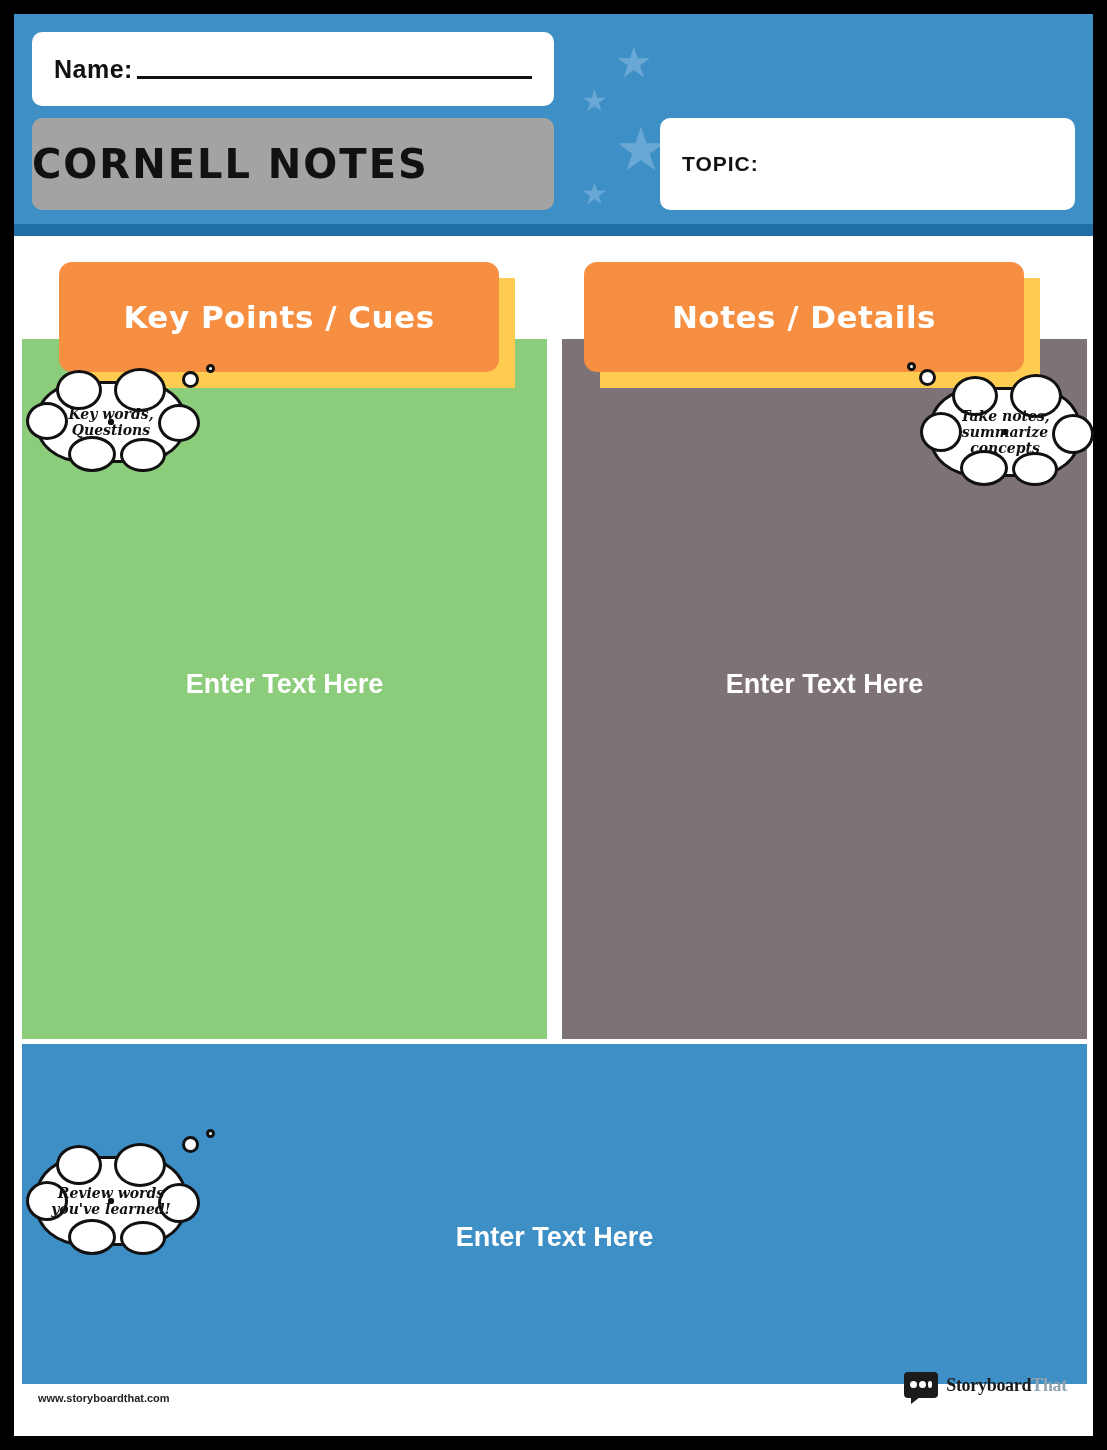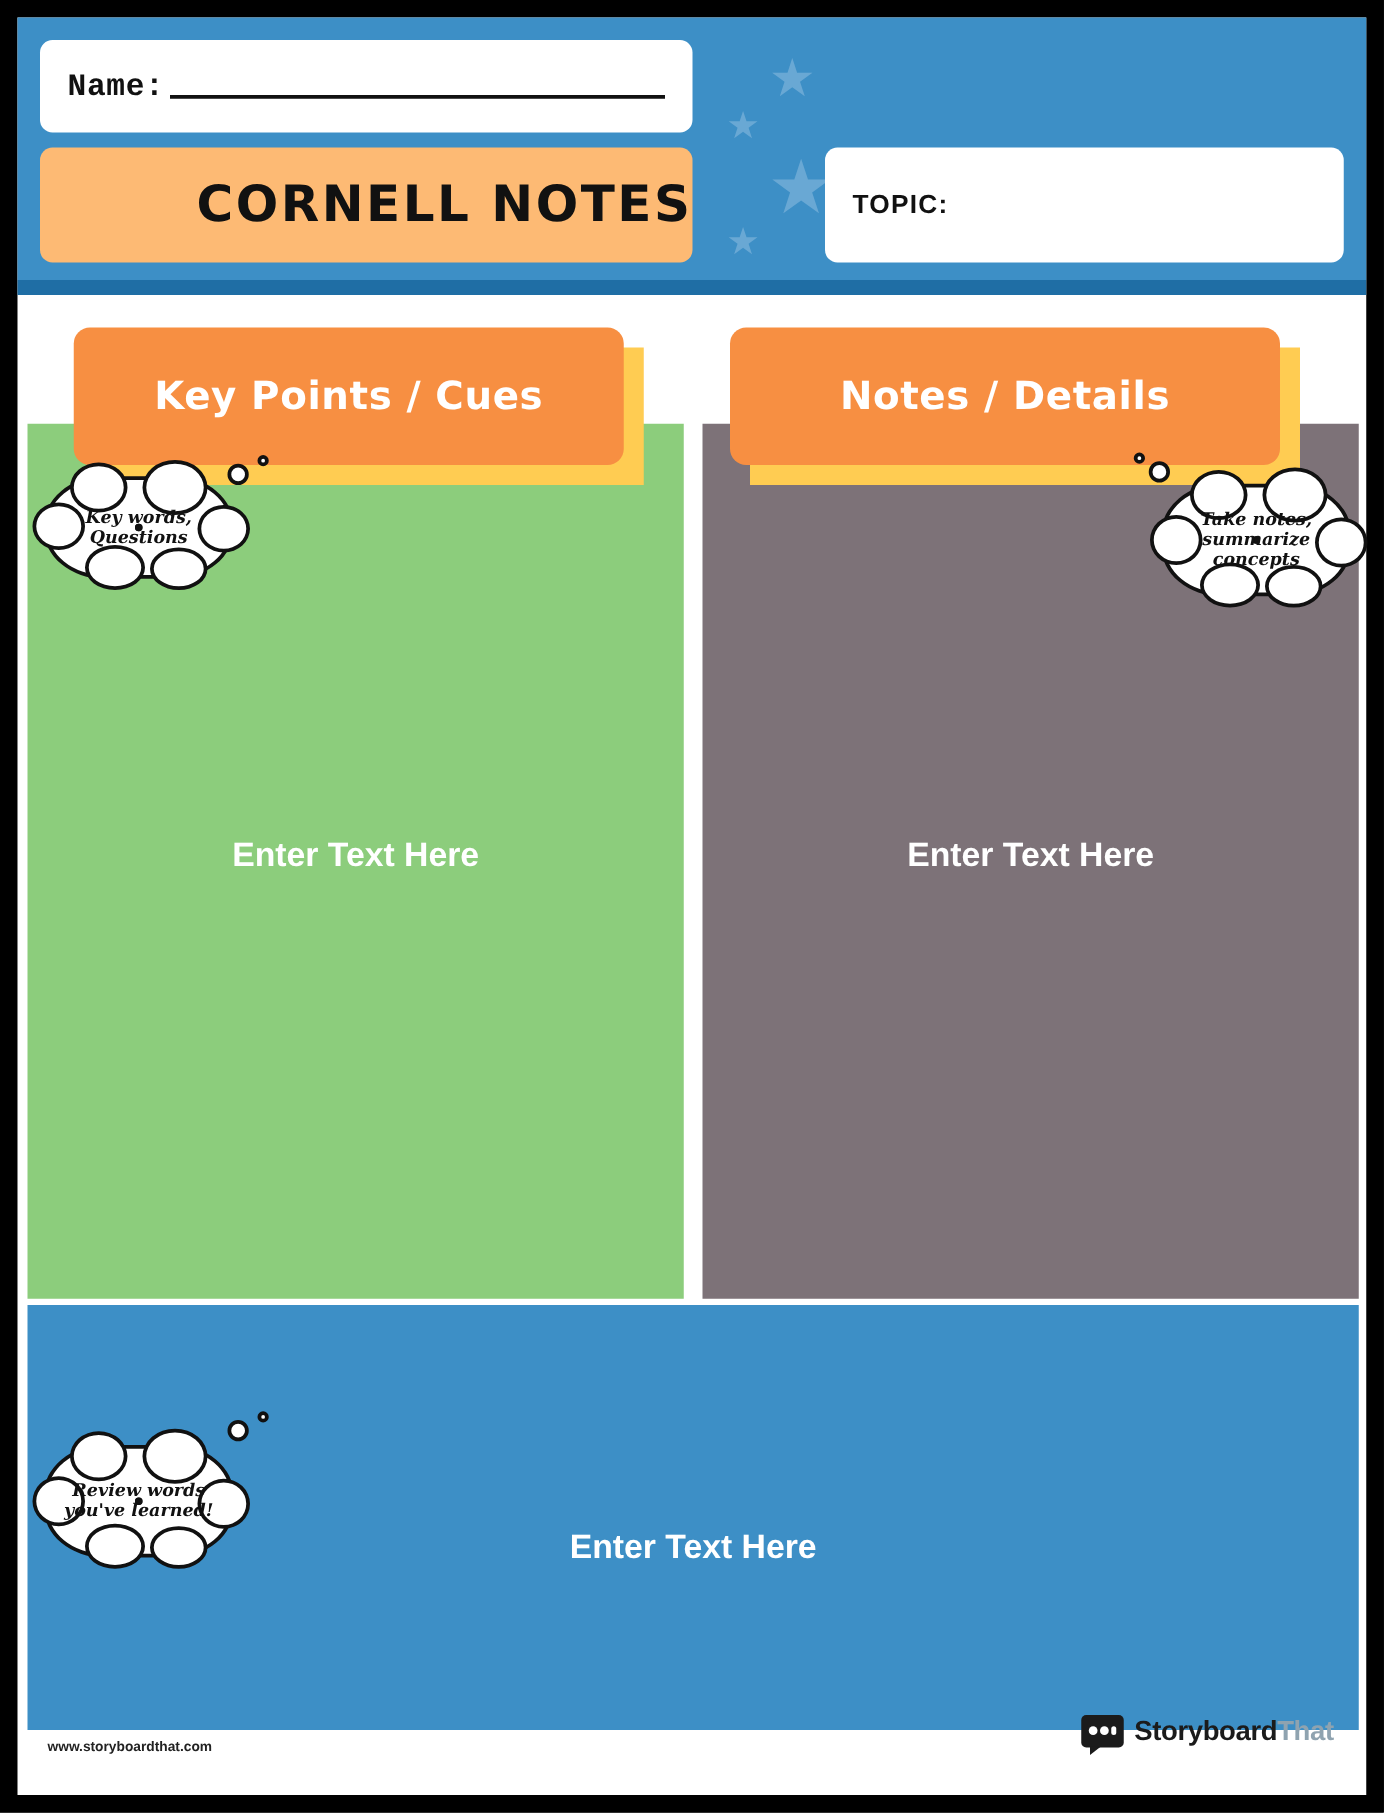--- a/index.html
+++ b/index.html
@@ -55,38 +55,37 @@
     display: flex;
     align-items: center;
   }
   .name-label {
     margin-left: 22px;
     font-size: 25px;
     font-weight: bold;
     color: #111;
     letter-spacing: 0.5px;
     white-space: nowrap;
-    font-family: Liberation Mono, monospace;
   }
   .name-line {
     flex: 1;
     height: 3px;
     background: #111;
     margin: 16px 22px 0 4px;
   }
 
   .title-box {
     position: absolute;
     left: 18px; top: 104px;
     width: 522px; height: 92px;
-    background: #fdba74;
+    background: #a3a3a3;
     border-radius: 10px;
     display: flex;
     align-items: center;
-    justify-content: flex-end;
+    justify-content: flex-start;
   }
   .title-text {
     font-family: "DejaVu Sans", sans-serif;
     font-size: 40px;
     font-weight: bold;
     color: #111;
     letter-spacing: 2px;
   }
 
   .topic-box {
@@ -228,24 +227,25 @@
   .brand-mark .dot {
     position: absolute;
     left: 6px; top: 9px;
     width: 7px; height: 7px;
     background: #fff;
     border-radius: 50%;
   }
   .brand-mark .dot2 { left: 15px; }
   .brand-mark .dot3 { left: 24px; width: 4px; height: 7px; border-radius: 2px; }
   .brand-text {
-    font-size: 22px;
+    font-size: 18px;
     font-weight: bold;
     color: #1b1b1b;
     letter-spacing: -0.3px;
+    font-family: Liberation Serif, serif;
   }
   .brand-text .accent { color: #8fa3b0; }
 </style>
 </head>
 <body>
 
 <div id="page">
   <div class="sheet">
 
     <div class="header-band">

